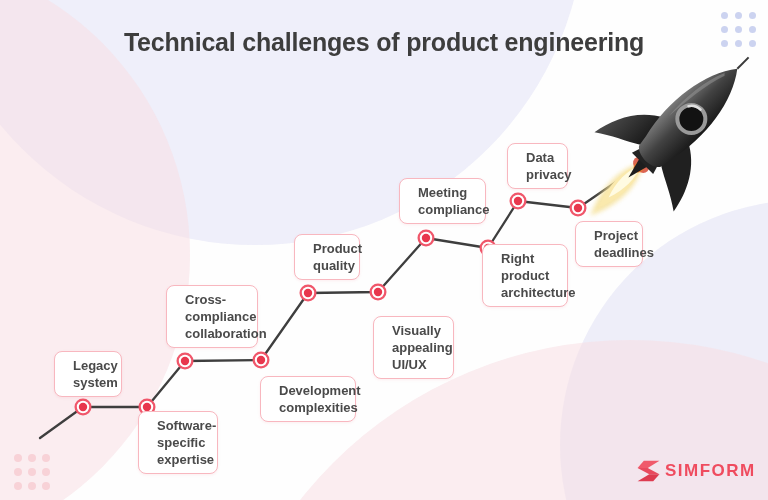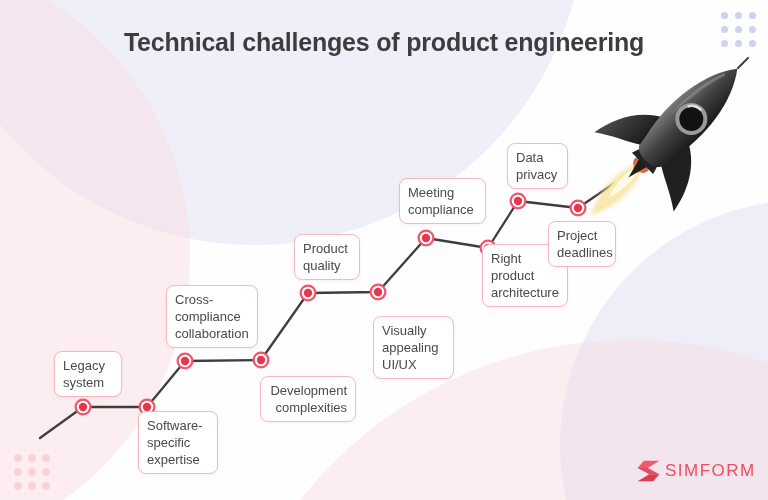--- a/index.html
+++ b/index.html
@@ -16,25 +16,25 @@
     position:absolute;left:0;top:28px;width:768px;text-align:center;
     font-size:25px;font-weight:bold;letter-spacing:-0.2px;color:#3d3d3d;margin:0;
   }
   .dot-grid{position:absolute;display:grid;grid-template-columns:repeat(3,auto);}
   .dot-grid span{border-radius:50%;display:block;}
   #diagram-svg,#rocket-svg{position:absolute;pointer-events:none;}
   #diagram-svg{left:0;top:0;}
   .m-label{
     position:absolute;box-sizing:border-box;background:#ffffff;
     border:1.5px solid #f8b7bf;border-radius:8px;
-    padding:5px 8px;font-size:13px;line-height:17px;color:#4a4a4a;
-    white-space:pre-line;box-shadow:0 1px 3px rgba(235,100,120,0.10);
+    padding:5px 18px;font-size:13px;line-height:17px;color:#4a4a4a;
+    white-space:pre-line;box-shadow:0 1px 3px rgba(235,100,120,0.10);font-weight:bold;
   }
   .logo{position:absolute;left:636px;top:456px;display:flex;align-items:center;}
-  .logo-text{font-size:17px;font-weight:normal;letter-spacing:1.5px;margin-left:4px;}
+  .logo-text{font-size:17px;font-weight:bold;letter-spacing:1.5px;margin-left:4px;}
 </style>
 </head>
 <body>
 
 <div class="canvas">
 
   <div class="blob blob-lavender-top"></div>
   <div class="blob blob-pink-left"></div>
   <div class="blob blob-lavender-br"></div>
   <div class="blob blob-pink-bottom"></div>
@@ -174,21 +174,21 @@
       <div class="m-label" style="left: 373px; top: 304px; width: 81px; margin-top: 12px;">Visually
 appealing
 UI/UX</div>
       <div class="m-label" style="left: 399px; top: 178px; width: 87px;">Meeting
 compliance</div>
       <div class="m-label" style="left: 482px; top: 244px; width: 86px;">Right
 product
 architecture</div>
       <div class="m-label" style="left: 507px; top: 143px; width: 61px;">Data
 privacy</div>
-      <div class="m-label" style="left: 548px; top: 221px; width: 68px;">Project
+      <div class="m-label" style="left: 575px; top: 221px; width: 68px;">Project
 deadlines</div>
     </div>
 
   <div class="logo">
     <svg width="25" height="30" viewBox="0 0 32 32">
       <path d="M30 3 L10 3 L2 12 L15 12 Z" fill="#f05a6b"></path>
       <path d="M2 12 L15 12 L30 20 L17 20 Z" fill="#e84a5e"></path>
       <path d="M2 29 L22 29 L30 20 L17 20 Z" fill="#dd3b50"></path>
     </svg>
     <span class="logo-text" style="color: rgb(239, 76, 95);">SIMFORM</span>

